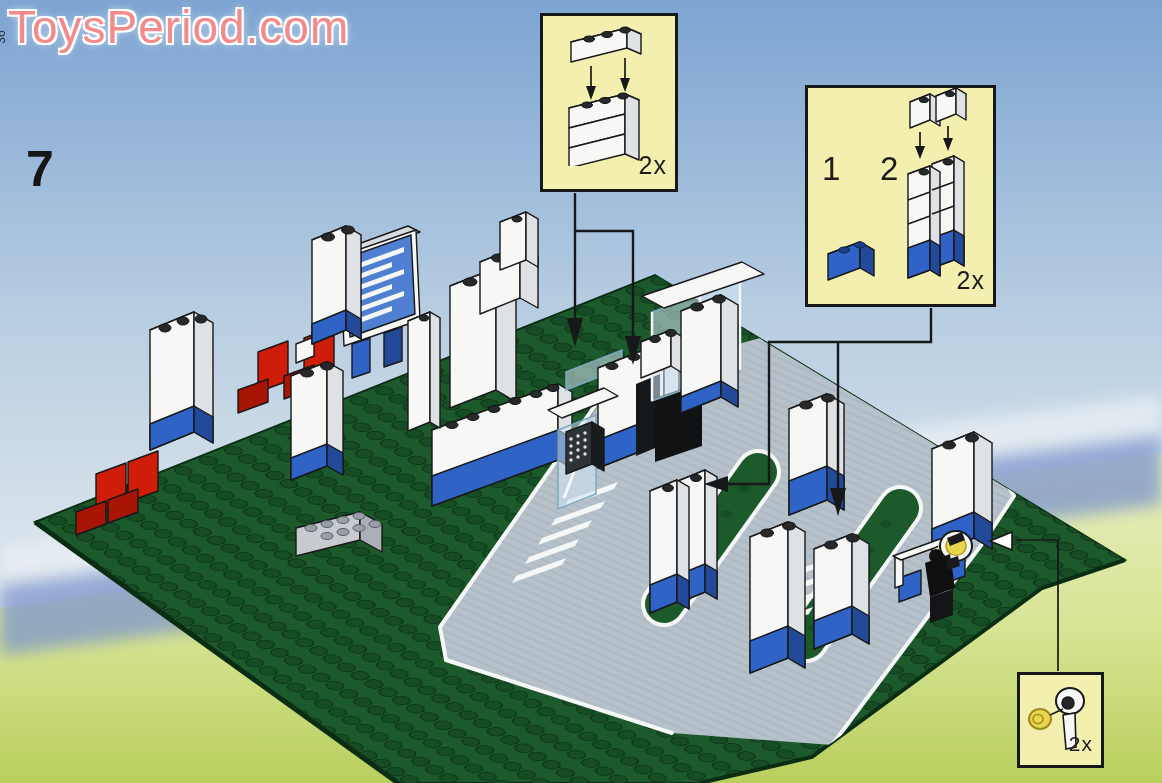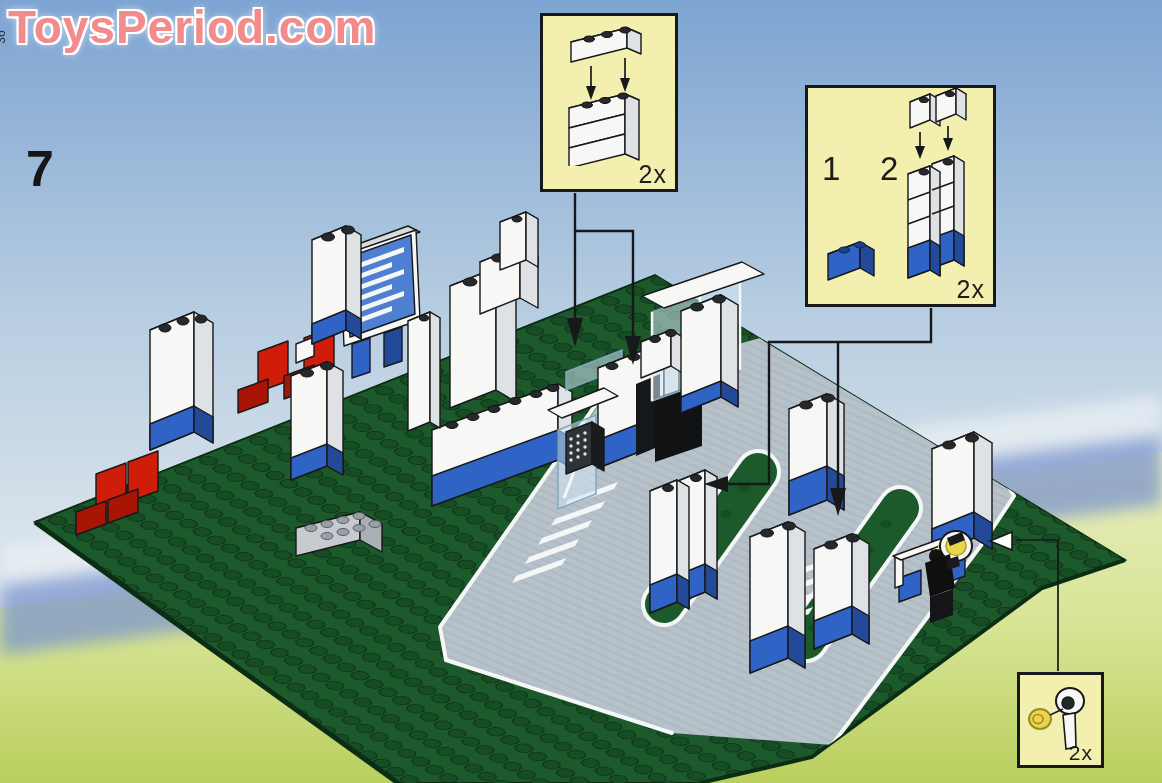--- a/index.html
+++ b/index.html
@@ -12,23 +12,23 @@
   .fb{fill:var(--brick_blue);} .fbd{fill:var(--brick_blue_dark);}
   .stud{fill:#26282a;stroke:#101112;stroke-width:1;}
   .gstud{fill:#9aa0a8;stroke:#565b61;stroke-width:1;}
   .line{stroke:var(--outline_ink);stroke-width:2.4;fill:none;}
   .thinline{stroke:var(--outline_ink);stroke-width:1.7;fill:none;}
   .head{fill:var(--outline_ink);}
   .white-line{stroke:var(--marking_white);stroke-width:4;fill:none;stroke-linejoin:round;stroke-linecap:round;}
   .mark{fill:var(--marking_white);}
   .glass{fill:var(--trans_glass);fill-opacity:.55;stroke:var(--glass_frame);stroke-width:1.5;}
   .inset{position:absolute;background:var(--inset_bg);border:3px solid var(--outline_ink);box-sizing:border-box;}
-  .count{position:absolute;right:8px;bottom:0;font-size:25px;color:var(--label_ink);letter-spacing:1px;}
+  .count{position:absolute;right:8px;bottom:9px;font-size:25px;color:var(--label_ink);letter-spacing:1px;}
   .stepnum{position:absolute;font-size:33px;color:var(--label_ink);}
-  #watermark{position:absolute;left:8px;top:0px;font-size:46px;font-weight:bold;letter-spacing:1px;
+  #watermark{position:absolute;left:8px;top:0px;font-size:46px;font-weight:normal;letter-spacing:1px;
     color:var(--watermark_pink);
     text-shadow:-2px -2px 0 #fff,2px -2px 0 #fff,-2px 2px 0 #fff,2px 2px 0 #fff,0 0 9px rgba(255,255,255,.95);}
   #step-number{position:absolute;left:26px;top:140px;font-size:50px;font-weight:bold;color:#161616;}
   #page-number{position:absolute;left:-6px;top:30px;font-size:12px;color:#2a3340;transform:rotate(-90deg);}
 </style>
 </head>
 <body>
 
 <div id="page">
 

